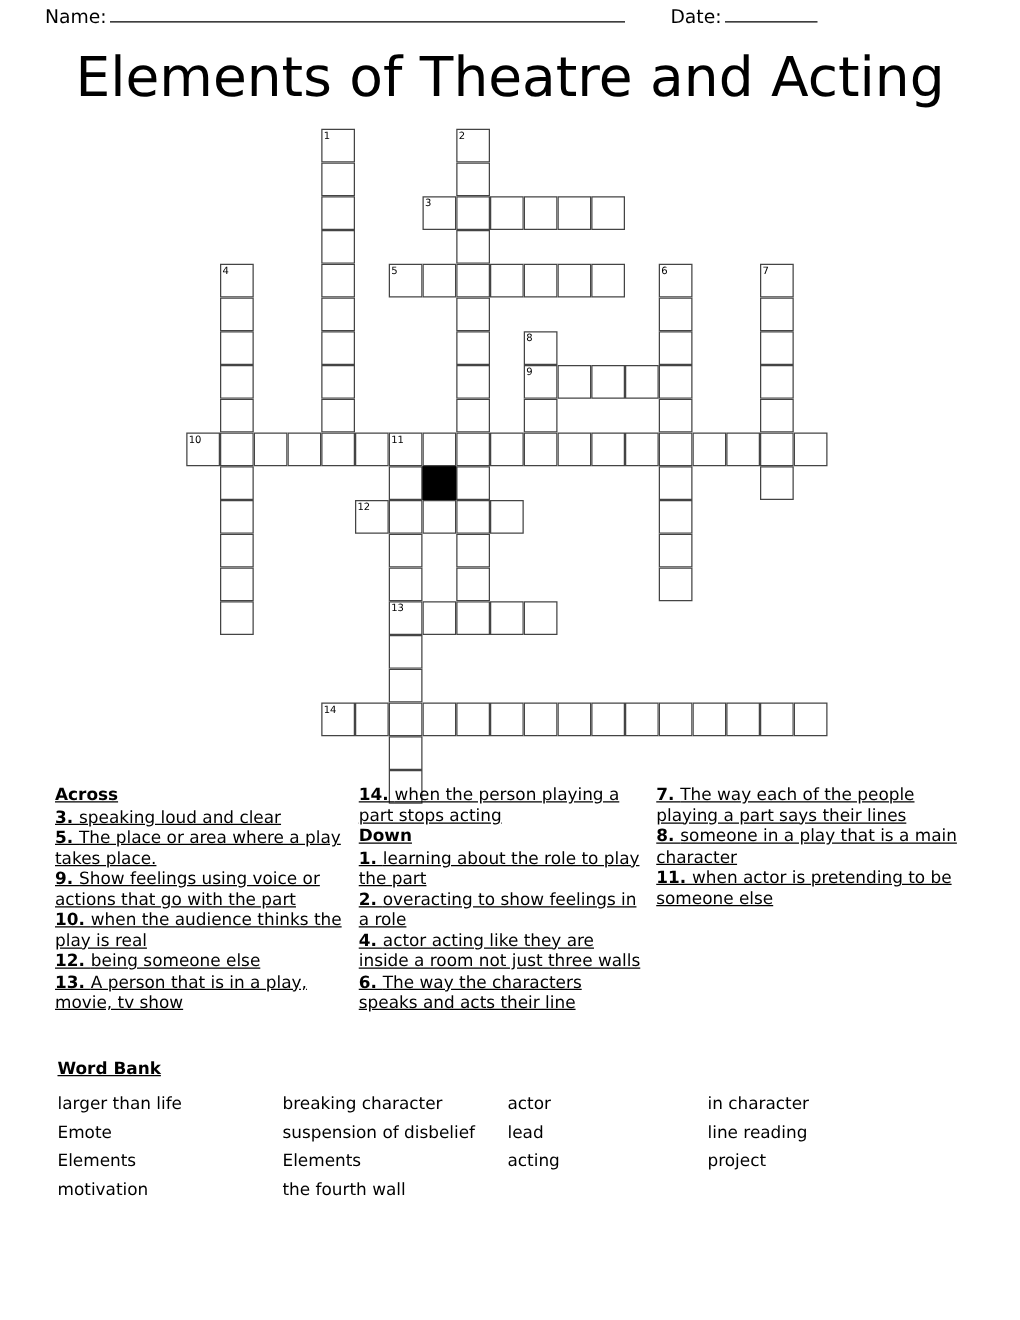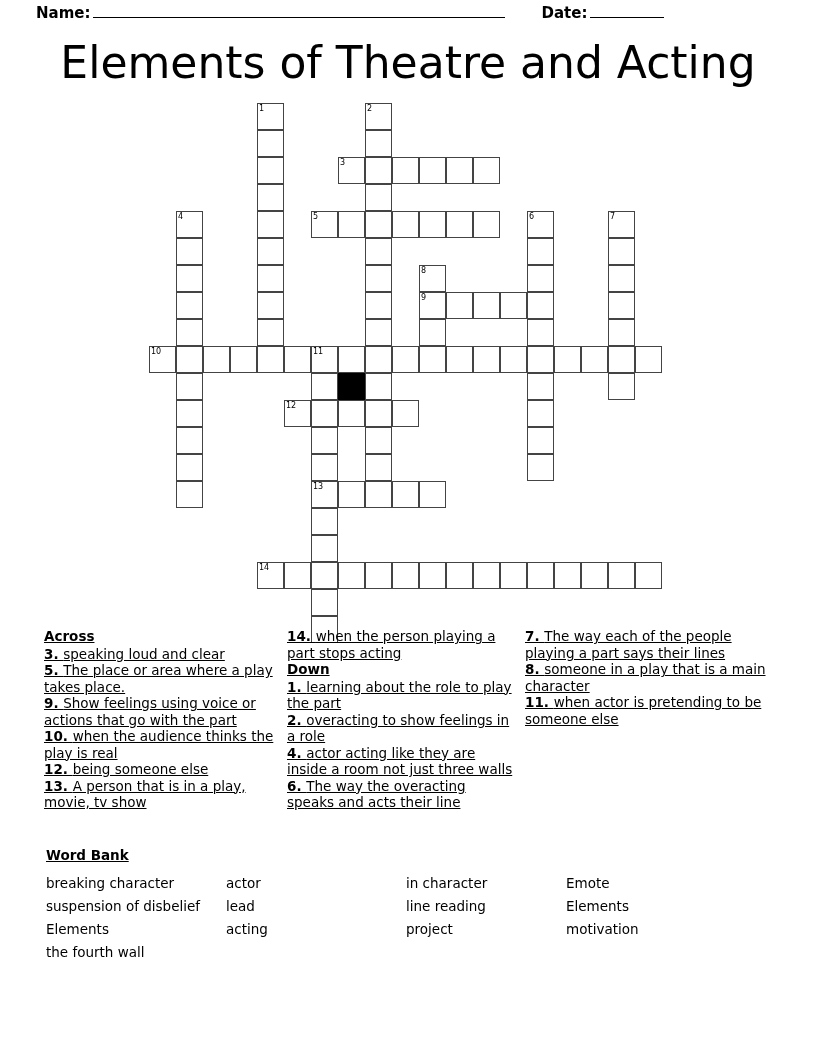--- a/index.html
+++ b/index.html
@@ -22,21 +22,20 @@
     position: absolute;
     left: 0;
     top: 0;
     width: 816px;
     height: 28px;
     display: flex;
     align-items: baseline;
     padding: 4px 36px 0 36px;
     box-sizing: border-box;
     font-size: 15px;
-    font-weight: bold;
   }
   .nd-label { white-space: pre; }
   .nd-rule {
     display: inline-block;
     border-bottom: 1px solid #000;
     height: 13px;
   }
   .nd-rule.name { width: 412px; margin-left: 3px; }
   .nd-rule.date { width: 74px; margin-left: 3px; }
   .nd-gap { width: 36px; }
@@ -284,32 +283,33 @@
       <span class="clue"><span class="n">10. </span><span>when the audience thinks the play is real</span></span>
       <span class="clue"><span class="n">12. </span><span>being someone else</span></span>
       <span class="clue"><span class="n">13. </span><span>A person that is in a play, movie, tv show</span></span>
     </div>
   <div class="clue-col c2">
       <span class="clue"><span class="n">14. </span><span>when the person playing a part stops acting</span></span>
       <span class="clue-head">Down</span>
       <span class="clue"><span class="n">1. </span><span>learning about the role to play the part</span></span>
       <span class="clue"><span class="n">2. </span><span>overacting to show feelings in a role</span></span>
       <span class="clue"><span class="n">4. </span><span>actor acting like they are inside a room not just three walls</span></span>
-      <span class="clue"><span class="n">6. </span><span>The way the overacting speaks and acts their line</span></span>
+      <span class="clue"><span class="n">6. </span><span>The way the characters speaks and acts their line</span></span>
     </div>
   <div class="clue-col c3">
       <span class="clue"><span class="n">7. </span><span>The way each of the people playing a part says their lines</span></span>
       <span class="clue"><span class="n">8. </span><span>someone in a play that is a main character</span></span>
       <span class="clue"><span class="n">11. </span><span>when actor is pretending to be someone else</span></span>
     </div>
 </div>
 
 <div class="wordbank">
   <span class="wb-head">Word Bank</span>
   <div class="wb-grid">
+      <span class="wb-item">larger than life</span>
       <span class="wb-item">breaking character</span>
       <span class="wb-item">actor</span>
       <span class="wb-item">in character</span>
       <span class="wb-item">Emote</span>
       <span class="wb-item">suspension of disbelief</span>
       <span class="wb-item">lead</span>
       <span class="wb-item">line reading</span>
       <span class="wb-item">Elements</span>
       <span class="wb-item">Elements</span>
       <span class="wb-item">acting</span>

